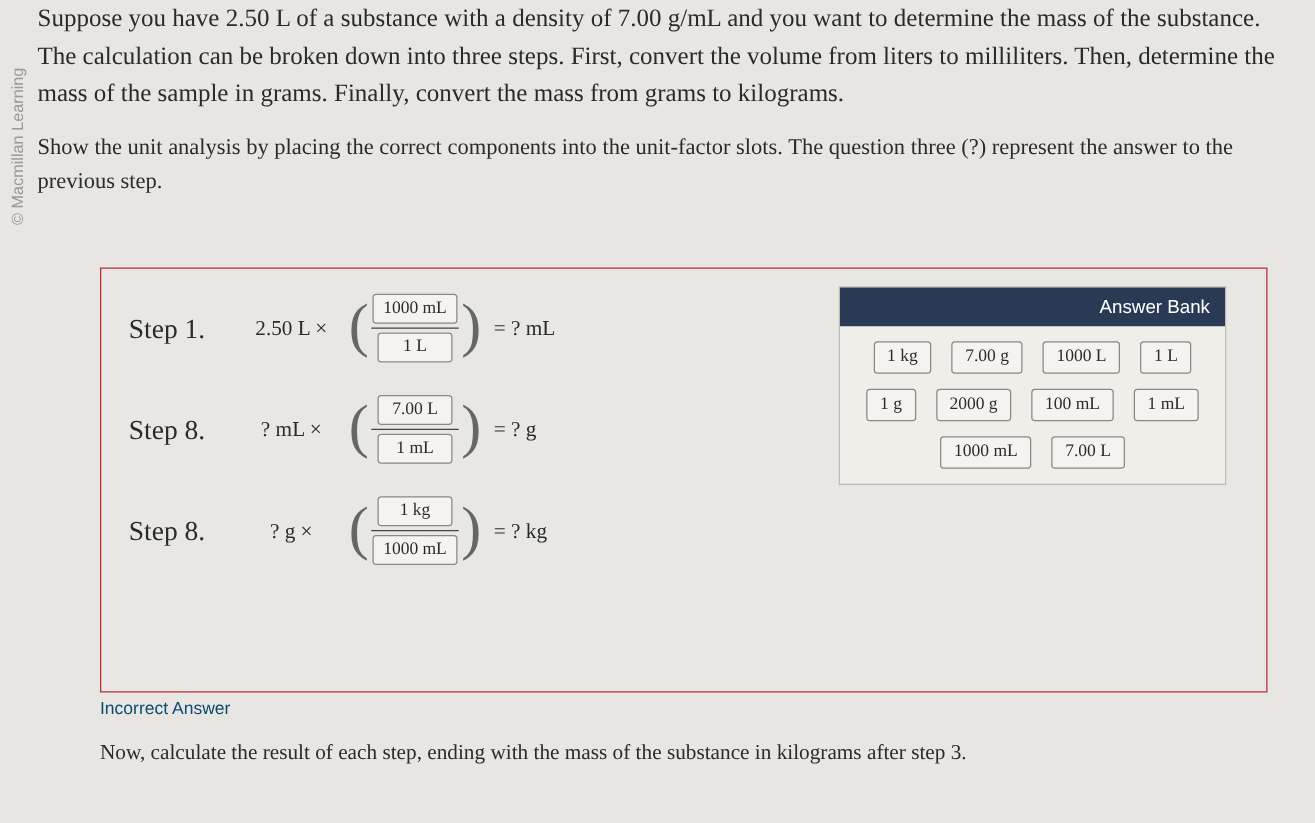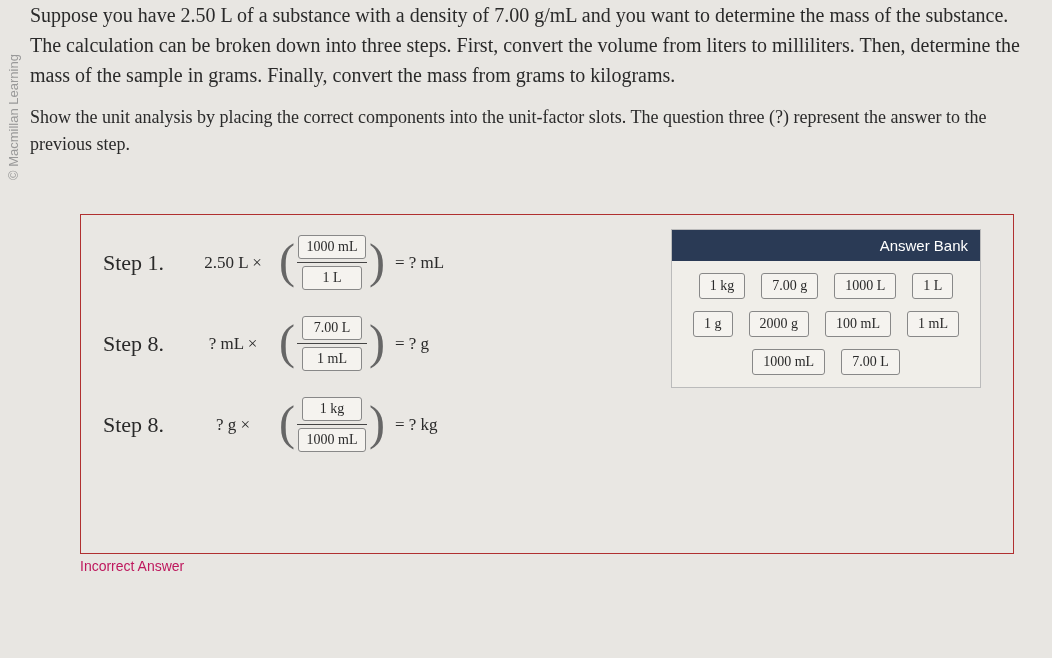--- a/index.html
+++ b/index.html
@@ -122,21 +122,21 @@
   }
   .tile {
     border: 1.5px solid #888;
     border-radius: 3px;
     background: #f5f3ef;
     padding: 4px 10px;
     font-size: 14px;
     cursor: grab;
   }
   .incorrect {
-    color: #be185d;
+    color: #0c4a6e;
     font-family: Arial, sans-serif;
     font-size: 14px;
     margin: 2px 0 0 50px;
   }
   .followup {
     font-size: 17px;
     margin: 18px 0 0 50px;
   }
 </style>
 </head>
@@ -207,13 +207,14 @@
         <div class="tile">100 mL</div>
         <div class="tile">1 mL</div>
         <div class="tile">1000 mL</div>
         <div class="tile">7.00 L</div>
       </div>
     </div>
 
   </div>
 
   <div class="incorrect">Incorrect Answer</div>
+  <p class="followup">Now, calculate the result of each step, ending with the mass of the substance in kilograms after step 3.</p>
 </div>
 
 </body></html>

